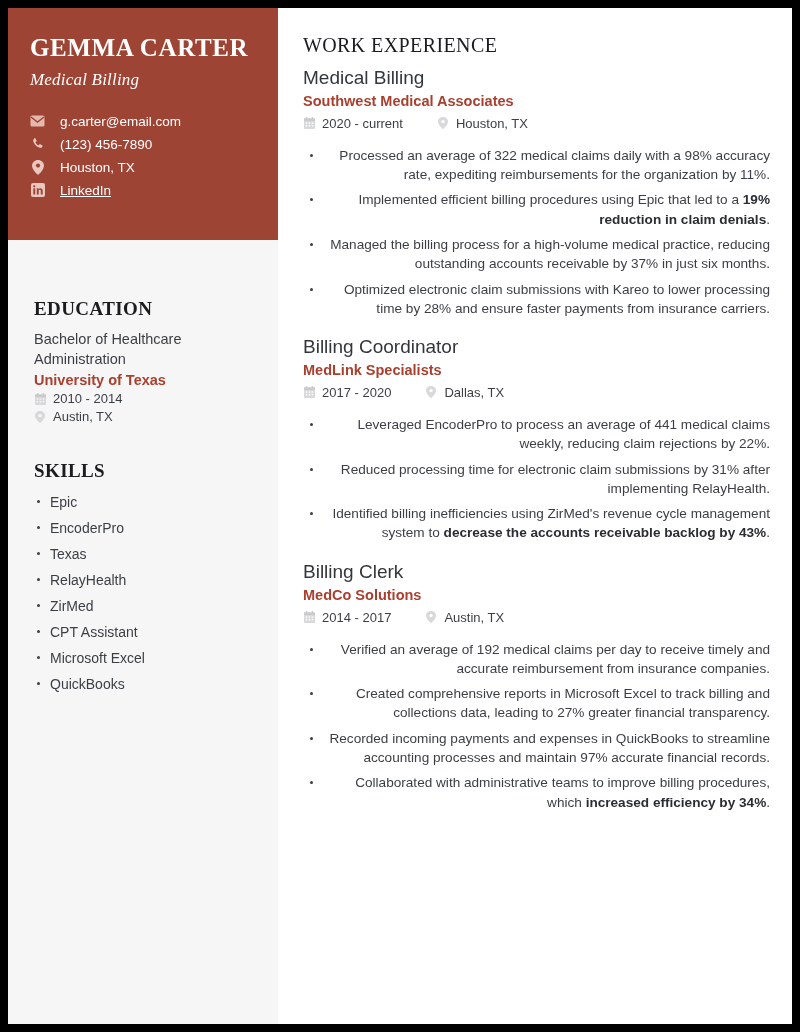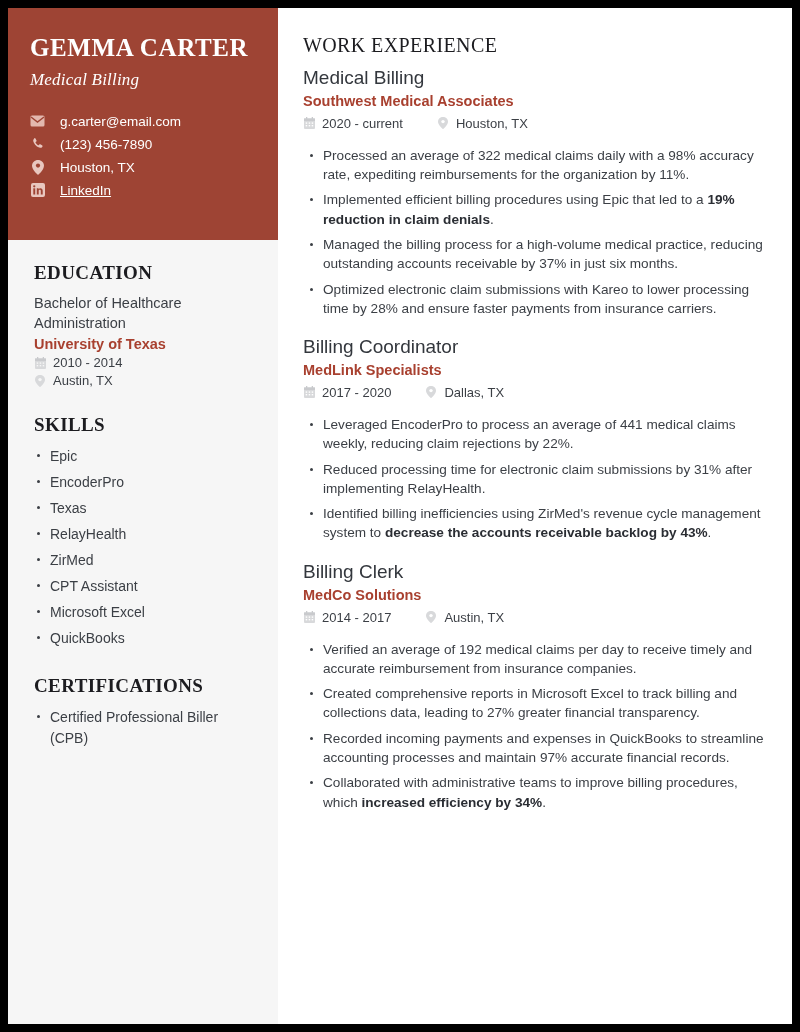--- a/index.html
+++ b/index.html
@@ -87,20 +87,21 @@
   
   .side-body { padding: 22px 22px 0 26px; }
 
   .side-heading {
     font-family: "Liberation Serif", serif;
     font-weight: bold;
     font-size: 19px;
     color: #1c1c20;
     letter-spacing: 0.4px;
     margin-bottom: 10px;
+    margin-top: 36px;
   }
 
   .edu-degree {
     font-size: 14.5px;
     color: #3b3f45;
     line-height: 1.35;
   }
 
   .edu-school {
     font-size: 14.5px;
@@ -187,20 +188,21 @@
     display: flex;
     align-items: center;
     gap: 34px;
     margin-top: 4px;
     margin-bottom: 3px;
   }
 
   .job-ul {
     list-style: none;
     margin-top: 15px;
+    text-align: right;
   }
   .job-ul li {
     position: relative;
     padding-left: 20px;
     font-size: 13.6px;
     color: #3b3f45;
     line-height: 1.42;
     margin-bottom: 6px;
   }
   .job-ul li::before {
@@ -312,26 +314,20 @@
           <li>EncoderPro</li>
           <li>Texas</li>
           <li>RelayHealth</li>
           <li>ZirMed</li>
           <li>CPT Assistant</li>
           <li>Microsoft Excel</li>
           <li>QuickBooks</li>
         </ul>
       </section>
 
-      <section class="side-block">
-        <h2 class="side-heading">CERTIFICATIONS</h2>
-        <ul class="side-ul">
-          <li>Certified Professional Biller (CPB)</li>
-        </ul>
-      </section>
 
     </div>
   </aside>
 
   <main class="main">
     <h2 class="main-heading">WORK EXPERIENCE</h2>
 
     <div id="jobs-container">
         <section class="job">
           <div class="job-title">Medical Billing</div>

